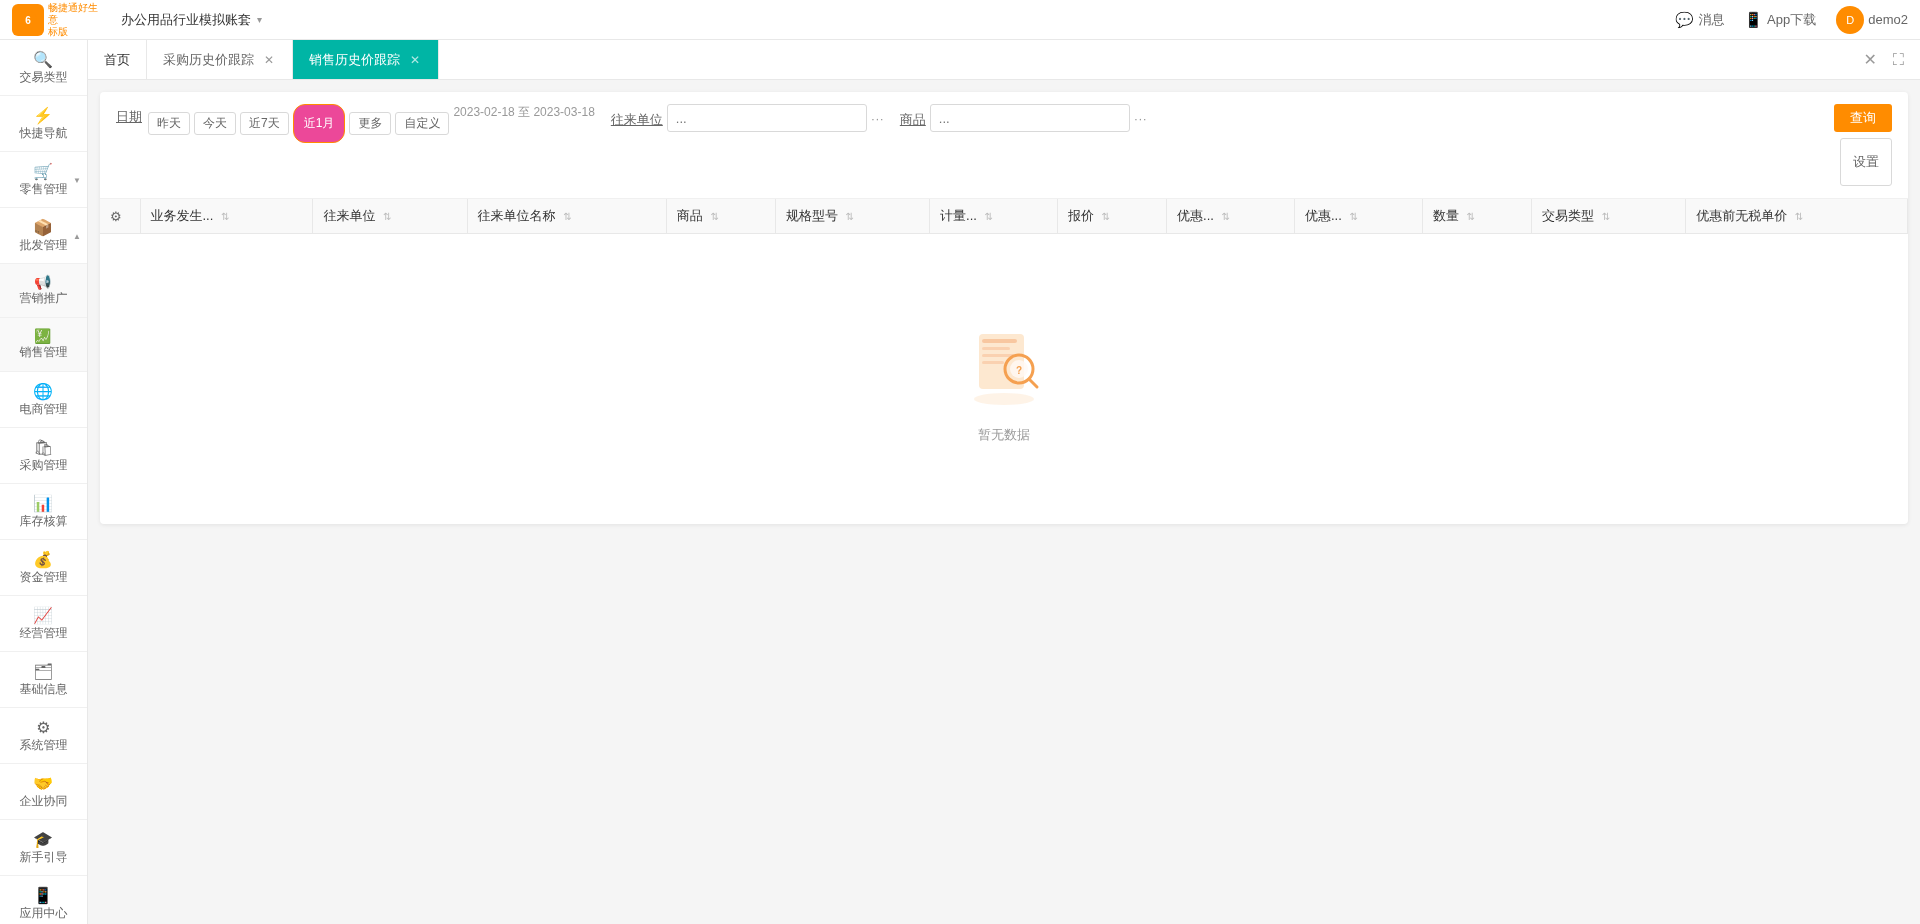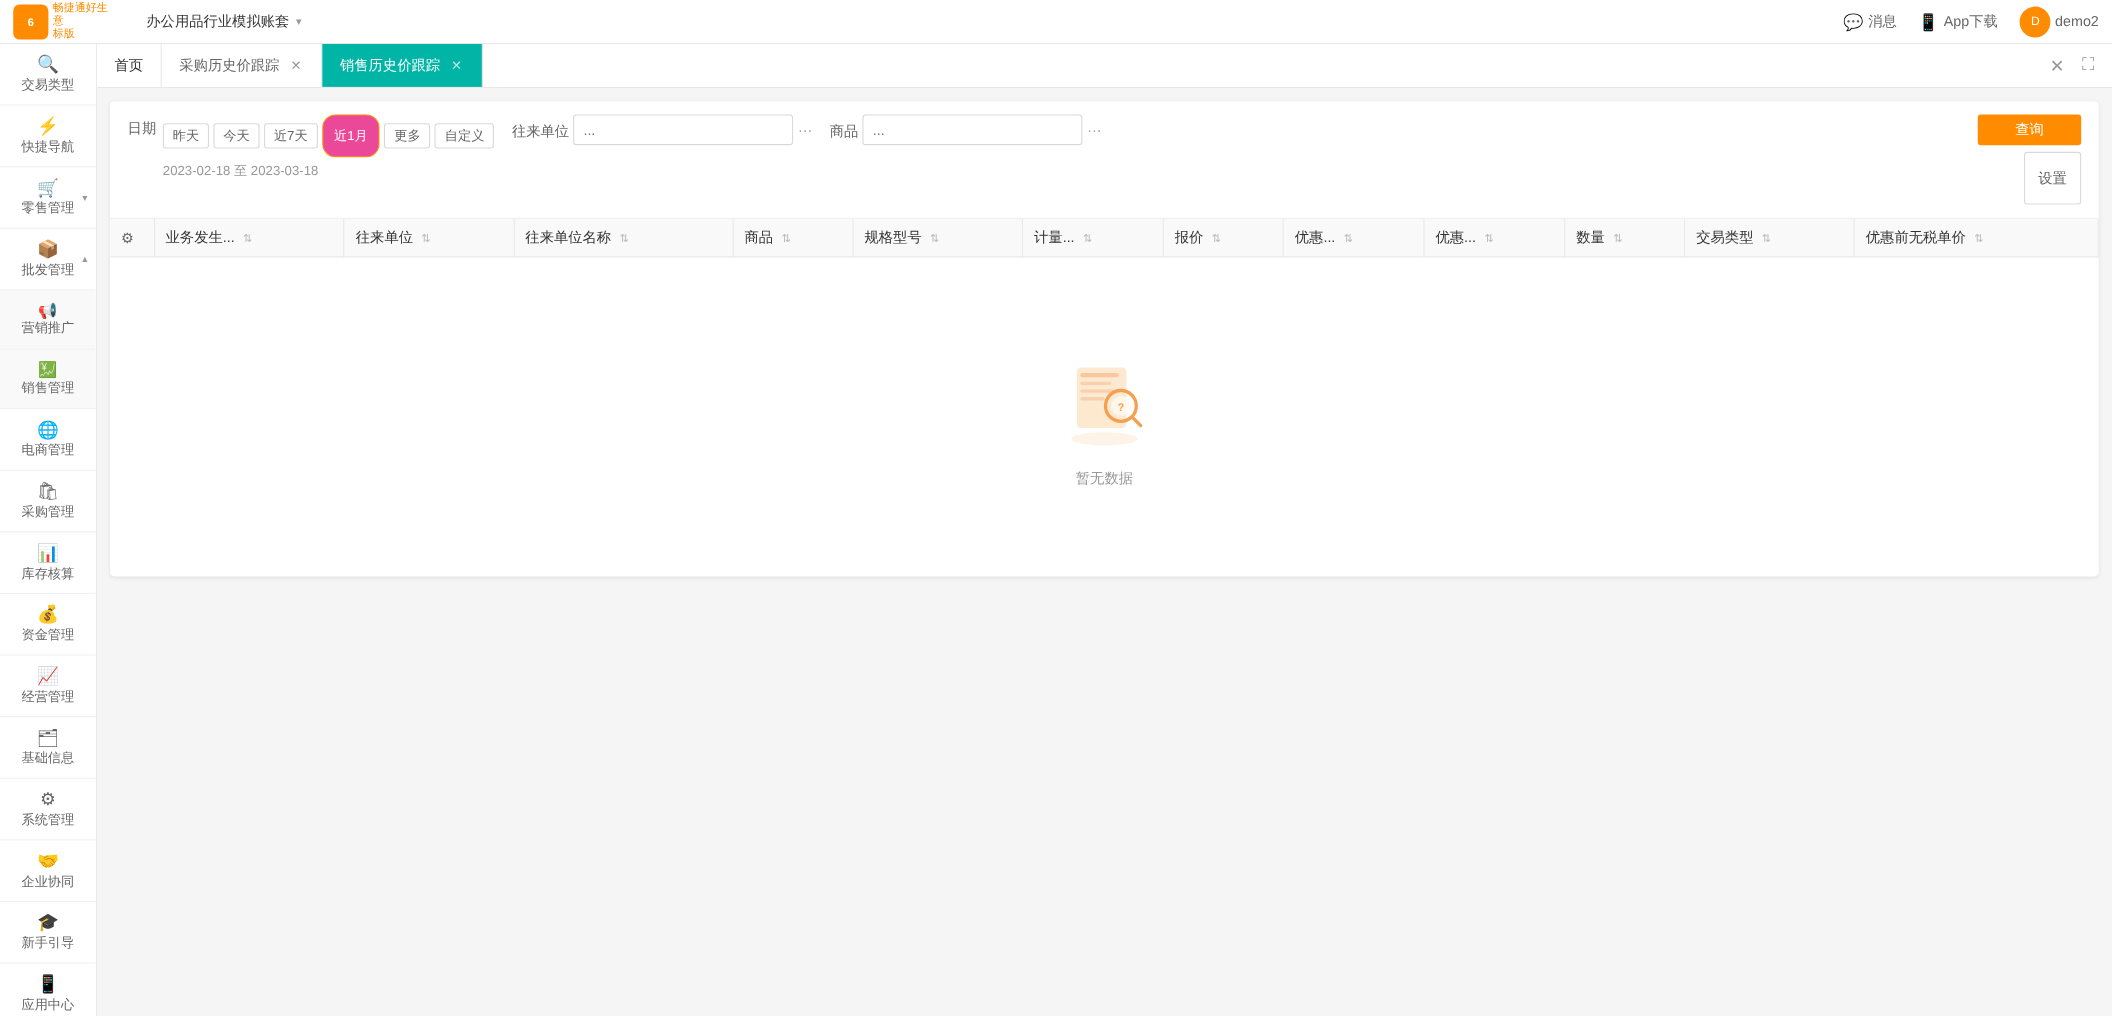--- a/index.html
+++ b/index.html
@@ -37,21 +37,21 @@
     }
     .logo-text {
       font-size: 10px;
       color: #ff8c00;
       margin-left: 4px;
       line-height: 1.2;
     }
     .app-selector {
       display: flex;
       align-items: center;
-      margin-left: 25px;
+      margin-left: 13px;
       font-size: 13px;
       color: #333;
       cursor: pointer;
       padding: 4px 8px;
       border-radius: 4px;
     }
     .app-selector .arrow { margin-left: 6px; color: #999; font-size: 10px; }
     .top-bar-right {
       margin-left: auto;
       display: flex;
@@ -264,24 +264,25 @@
     .filter-group {
       display: flex;
       align-items: flex-start;
       gap: 6px;
     }
     .filter-label {
       font-size: 13px;
       color: #666;
       white-space: nowrap;
       padding-top: 4px;
+      text-decoration: underline;
     }
     .filter-date-options {
       display: flex;
-      flex-direction: column;
+      flex-direction: row;
       gap: 4px;
     }
     .filter-date-btns {
       display: flex;
       align-items: center;
       gap: 4px;
     }
     .date-btn {
       padding: 2px 8px;
       border: 1px solid #d9d9d9;
@@ -322,21 +323,21 @@
       cursor: pointer;
     }
     .filter-actions {
       margin-left: auto;
       display: flex;
       flex-direction: column;
       gap: 6px;
       align-items: flex-end;
     }
     .btn-query {
-      padding: 5px 34px;
+      padding: 5px 16px;
       background: #ff8c00;
       color: #fff;
       border: none;
       border-radius: 3px;
       cursor: pointer;
       font-size: 13px;
     }
     .btn-settings {
       padding: 14px 12px;
       border: 1px solid #d9d9d9;

